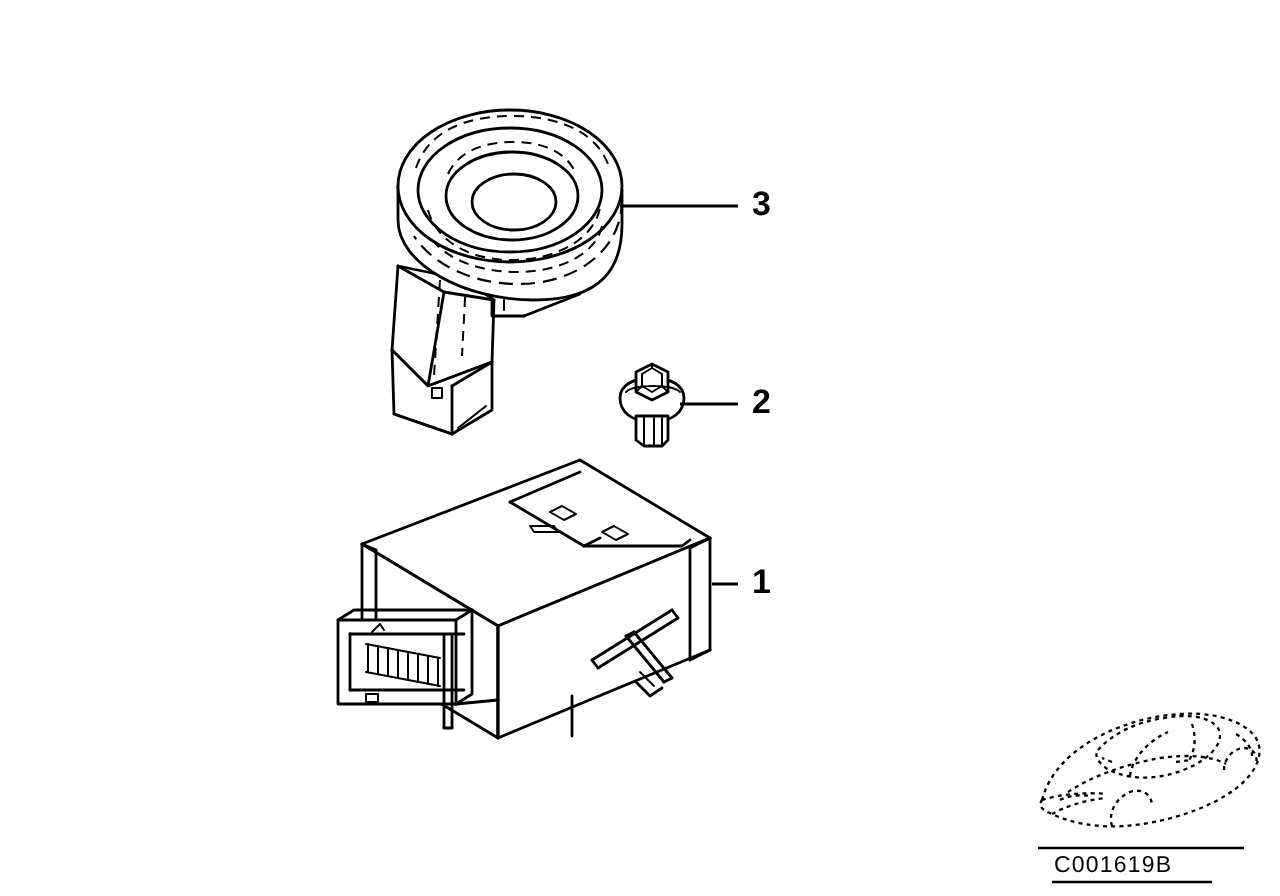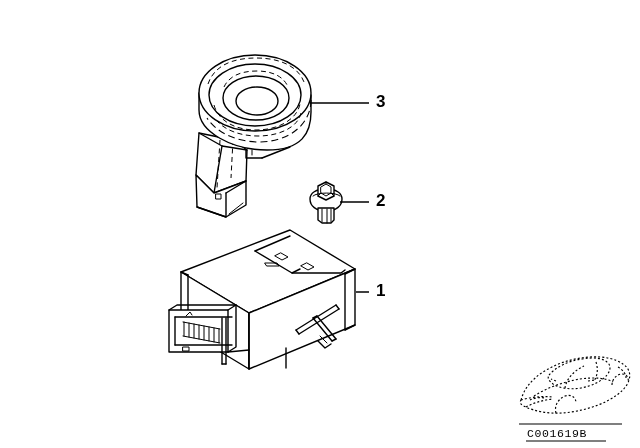--- a/index.html
+++ b/index.html
@@ -94,21 +94,21 @@
   }
   .rule-ln {
     fill: none;
     stroke: #000000;
     stroke-width: 1.2;
   }
   #diagram-code {
     position: absolute;
     left: 527px;
     top: 427px;
-    font-family: Liberation Mono, monospace;
+    font-family: Liberation Sans, sans-serif;
     font-size: 11.5px;
     letter-spacing: 0.6px;
     color: #000000;
     white-space: nowrap;
   }
 </style>
 </head>
 <body>
 
 <div id="diagram-root">

